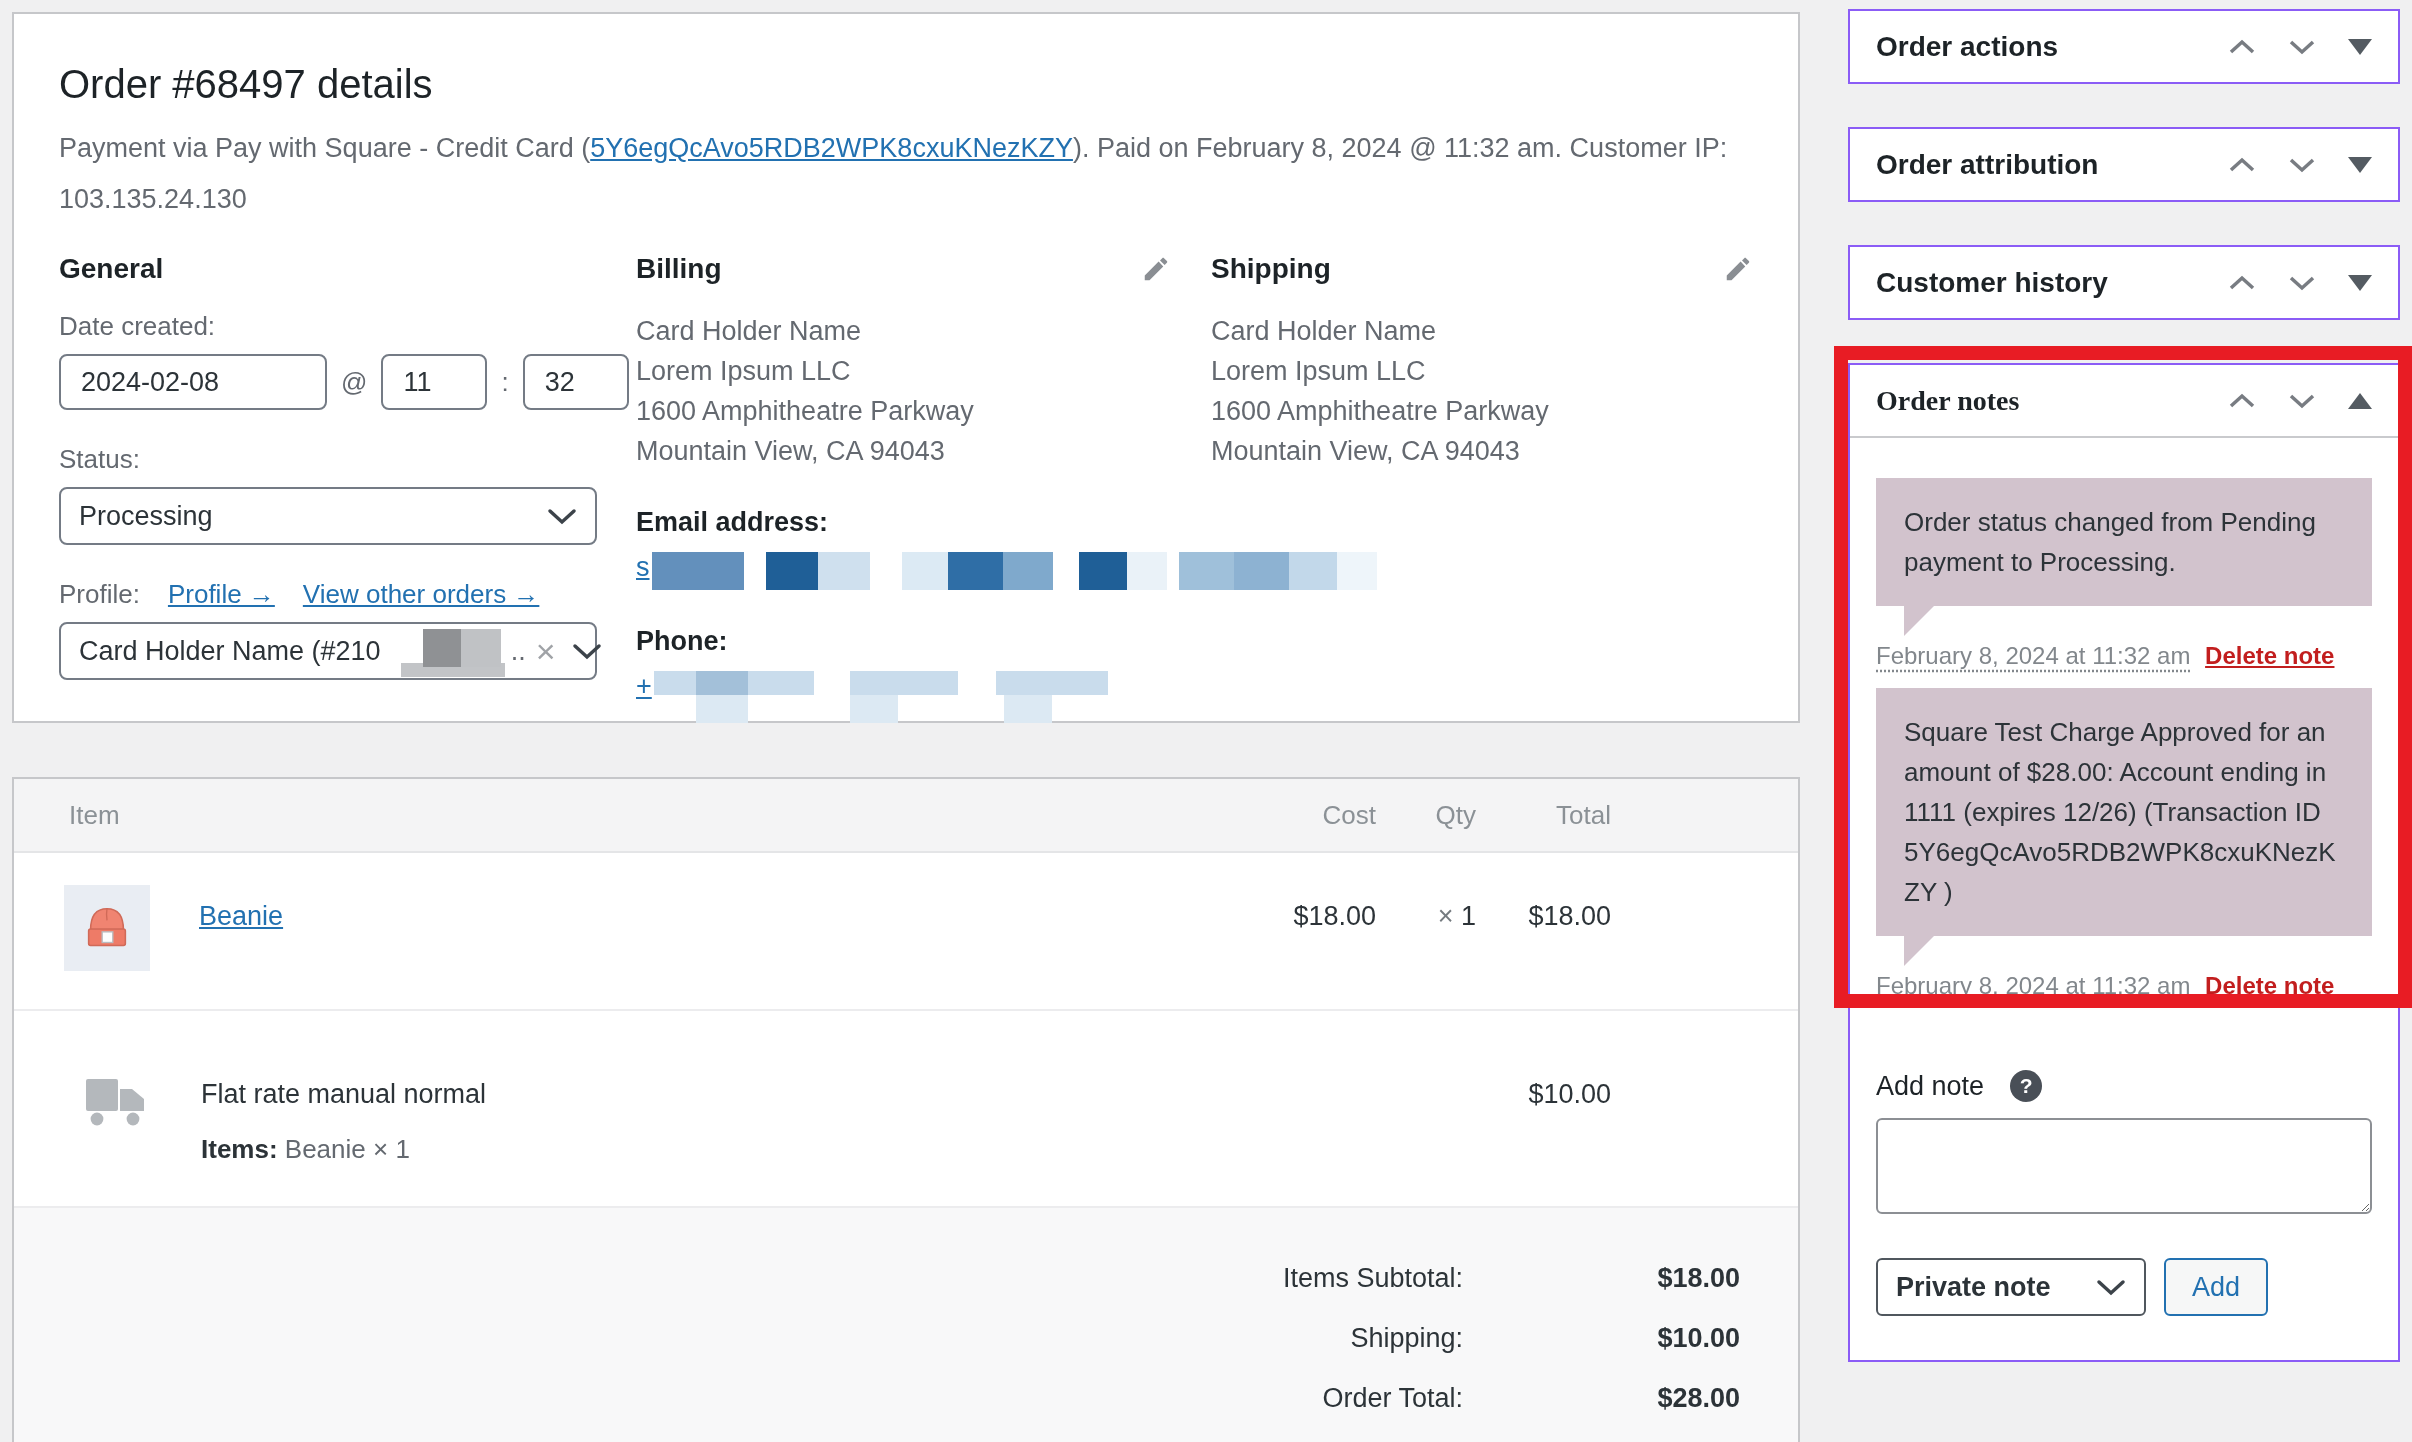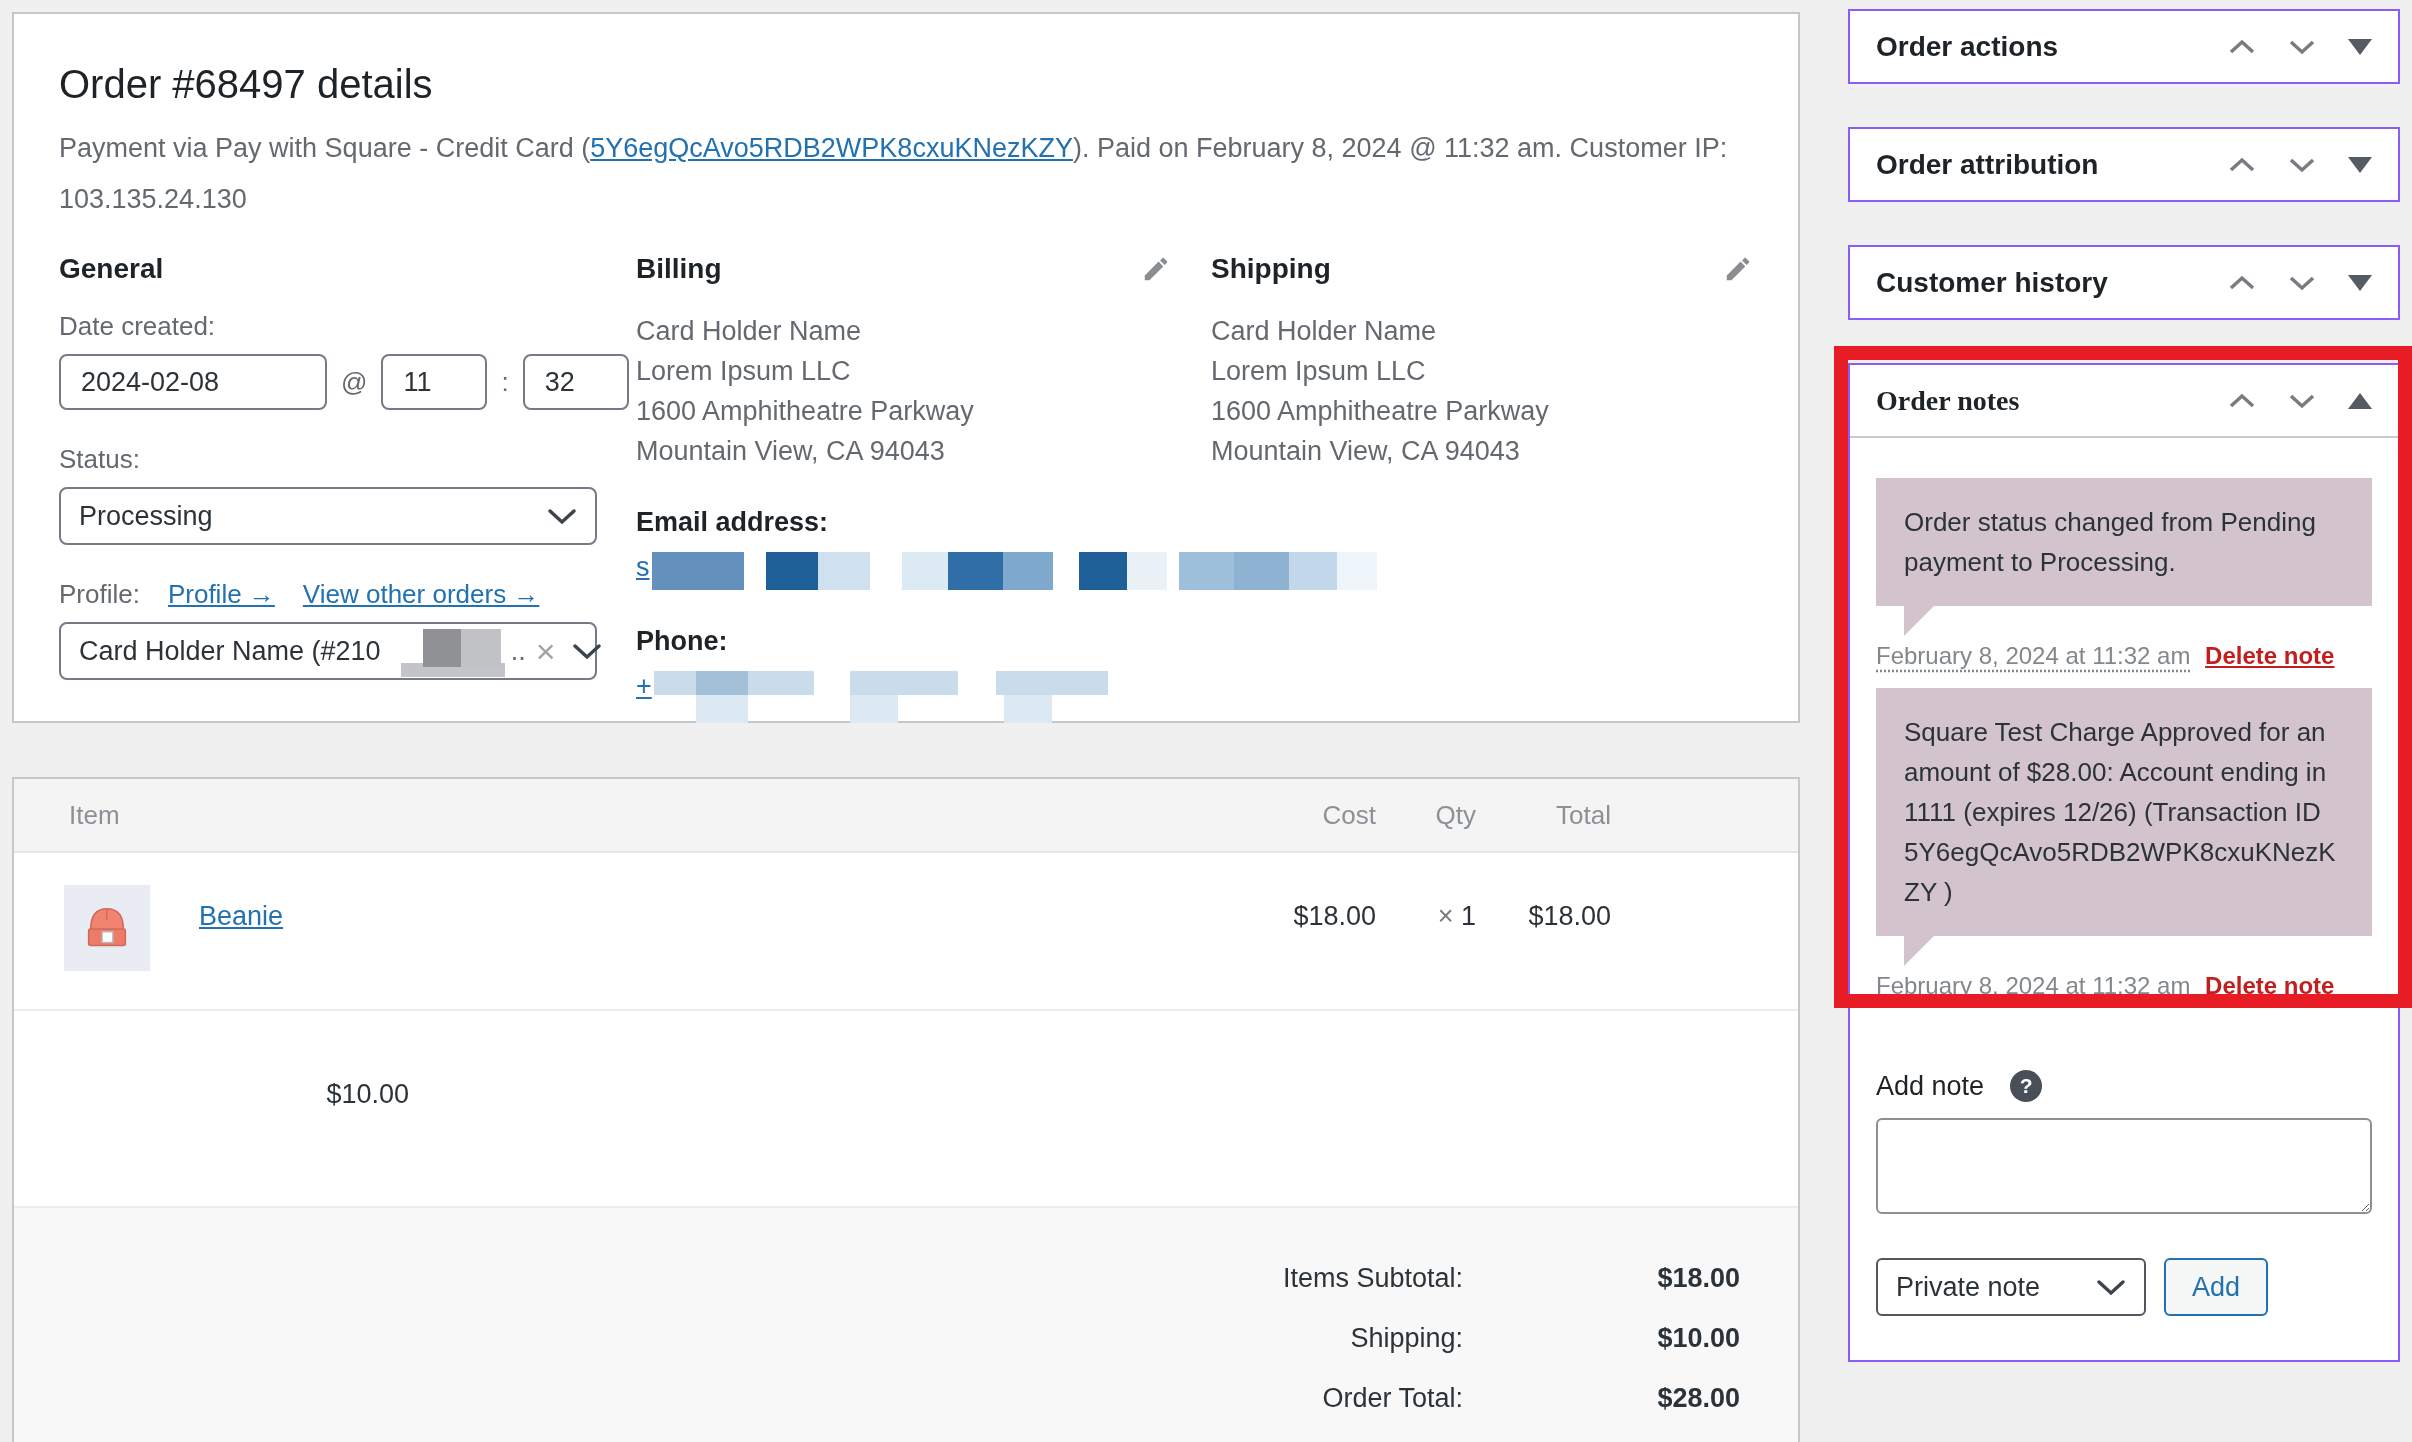--- a/index.html
+++ b/index.html
@@ -136,21 +136,21 @@
   .an-label{font-size:27px;color:#1d2327;}
   .help{
     width:32px;height:32px;border-radius:50%;background:#494f57;color:#fff;
     font-size:21px;font-weight:700;display:flex;align-items:center;justify-content:center;
   }
   .note-ta{
     width:100%;height:96px;border:2px solid #8c8f94;border-radius:6px;background:#fff;
     box-sizing:border-box;resize:vertical;font-family:"Liberation Sans",sans-serif;font-size:26px;
   }
   .an-actions{display:flex;align-items:center;gap:18px;margin-top:40px;}
-  .select-box.notetype{width:270px;border-radius:6px;border-color:#50575e;}
+  .select-box.notetype{width:270px;border-radius:6px;border-color:#50575e;font-weight:bold;}
   .add-btn{
     height:58px;padding:0 26px;background:#f6f7f7;border:2px solid #2271b1;border-radius:6px;
     color:#2271b1;font-size:27px;font-family:"Liberation Sans",sans-serif;cursor:pointer;
   }
   
   .red-box{
     position:absolute;left:1834px;top:346px;width:578px;height:662px;
     border:14px solid #e81c24;box-sizing:border-box;z-index:10;pointer-events:none;
   }
   svg{display:block;}
@@ -297,20 +297,34 @@
       </div>
       <div class="item-name"><a>Beanie</a></div>
     </div>
     <div class="c-cost val">$18.00</div>
     <div class="c-qty val"><span class="qty-x">×</span> <span>1</span></div>
     <div class="c-total val">$18.00</div>
     <div class="c-pad"></div>
   </div>
 
   <div class="irow row2">
+    <div class="c-item">
+      <div class="truck">
+        <svg width="66" height="58" viewBox="0 0 33 29" fill="#b4b8bc">
+          <rect x="1" y="3" width="16" height="16" rx="1"></rect>
+          <path d="M18 8 h6 l6 5 v6 h-12 z"></path>
+          <circle cx="6.5" cy="23" r="3.2"></circle>
+          <circle cx="24.5" cy="23" r="3.2"></circle>
+        </svg>
+      </div>
+      <div class="ship-info">
+        <div class="ship-name">Flat rate manual normal</div>
+        <div class="ship-items"><b>Items:</b> <span>Beanie × 1</span></div>
+      </div>
+    </div>
     <div class="c-cost val"></div>
     <div class="c-qty val"></div>
     <div class="c-total val">$10.00</div>
     <div class="c-pad"></div>
   </div>
 
   <div class="totals">
     <div class="t-row">
       <span class="t-label">Items Subtotal:</span>
       <span class="t-value">$18.00</span>

